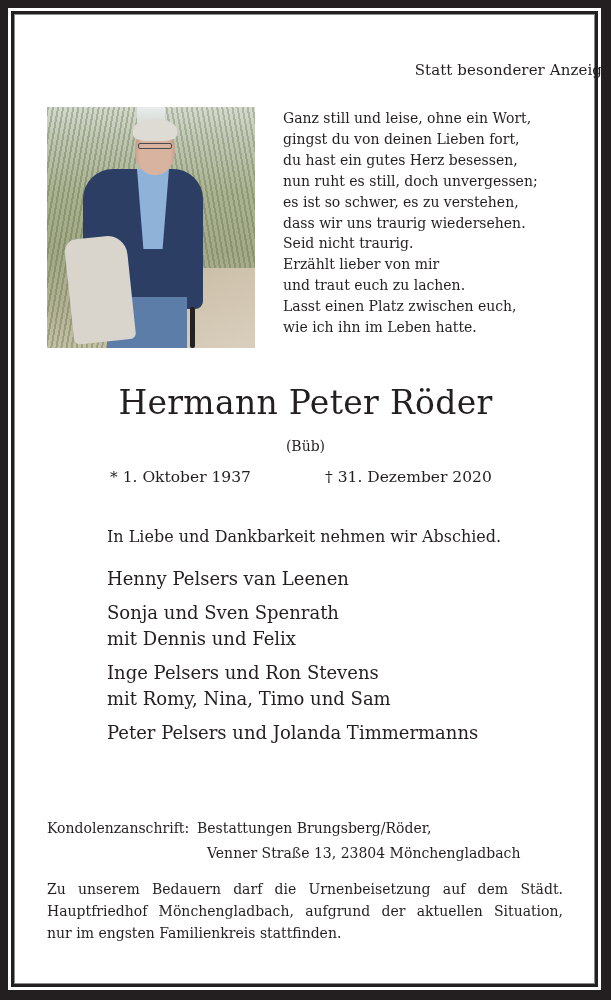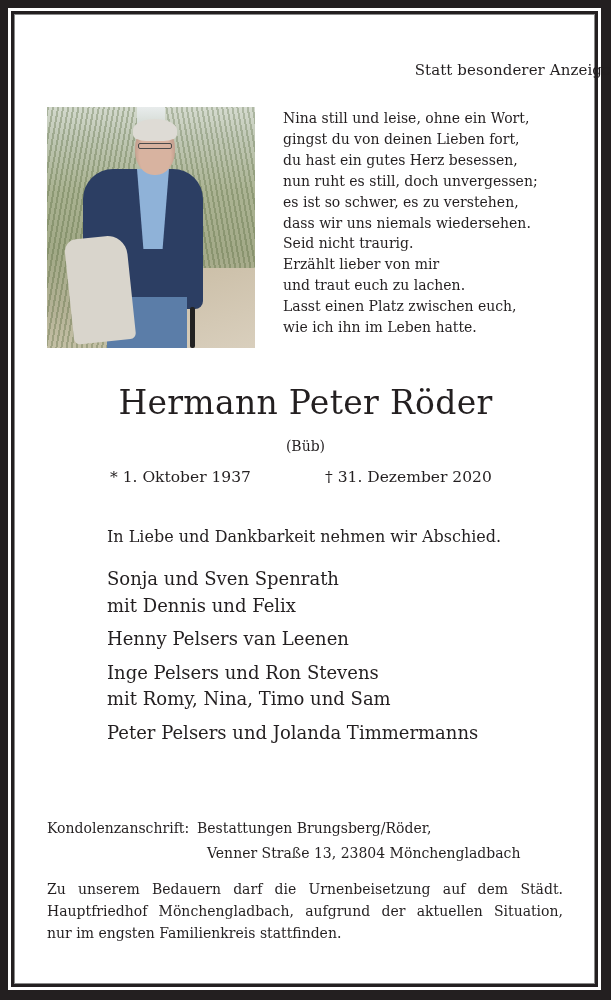--- a/index.html
+++ b/index.html
@@ -89,47 +89,47 @@
   <div class="shirt"></div>
   <div class="jeans"></div>
   <div class="jacket"></div>
   <div class="cane"></div>
   <div class="head"></div>
   <div class="hair"></div>
   <div class="glasses"></div>
 </div>
 
 <div class="abs poem">
-  <div>Nina still und leise, ohne ein Wort,</div>
+  <div>Ganz still und leise, ohne ein Wort,</div>
   <div>gingst du von deinen Lieben fort,</div>
   <div>du hast ein gutes Herz besessen,</div>
   <div>nun ruht es still, doch unvergessen;</div>
   <div>es ist so schwer, es zu verstehen,</div>
-  <div>dass wir uns niemals wiedersehen.</div>
+  <div>dass wir uns traurig wiedersehen.</div>
   <div>Seid nicht traurig.</div>
   <div>Erzählt lieber von mir</div>
   <div>und traut euch zu lachen.</div>
   <div>Lasst einen Platz zwischen euch,</div>
   <div>wie ich ihn im Leben hatte.</div>
 </div>
 
 <div class="abs name">Hermann Peter Röder</div>
 <div class="abs nickname">(Büb)</div>
 <div class="abs born">* 1. Oktober 1937</div>
 <div class="abs died">† 31. Dezember 2020</div>
 
 <div class="abs farewell">In Liebe und  Dankbarkeit nehmen wir Abschied.</div>
 
 <div class="abs family">
   <div class="group">
+    <div>Henny Pelsers van Leenen</div>
+  </div>
+  <div class="group">
     <div>Sonja und Sven Spenrath</div>
     <div>mit Dennis und Felix</div>
-  </div>
-  <div class="group">
-    <div>Henny Pelsers van Leenen</div>
   </div>
   <div class="group">
     <div>Inge Pelsers und Ron Stevens</div>
     <div>mit Romy, Nina, Timo und Sam</div>
   </div>
   <div class="group">
     <div>Peter Pelsers und Jolanda Timmermanns</div>
   </div>
 </div>
 

